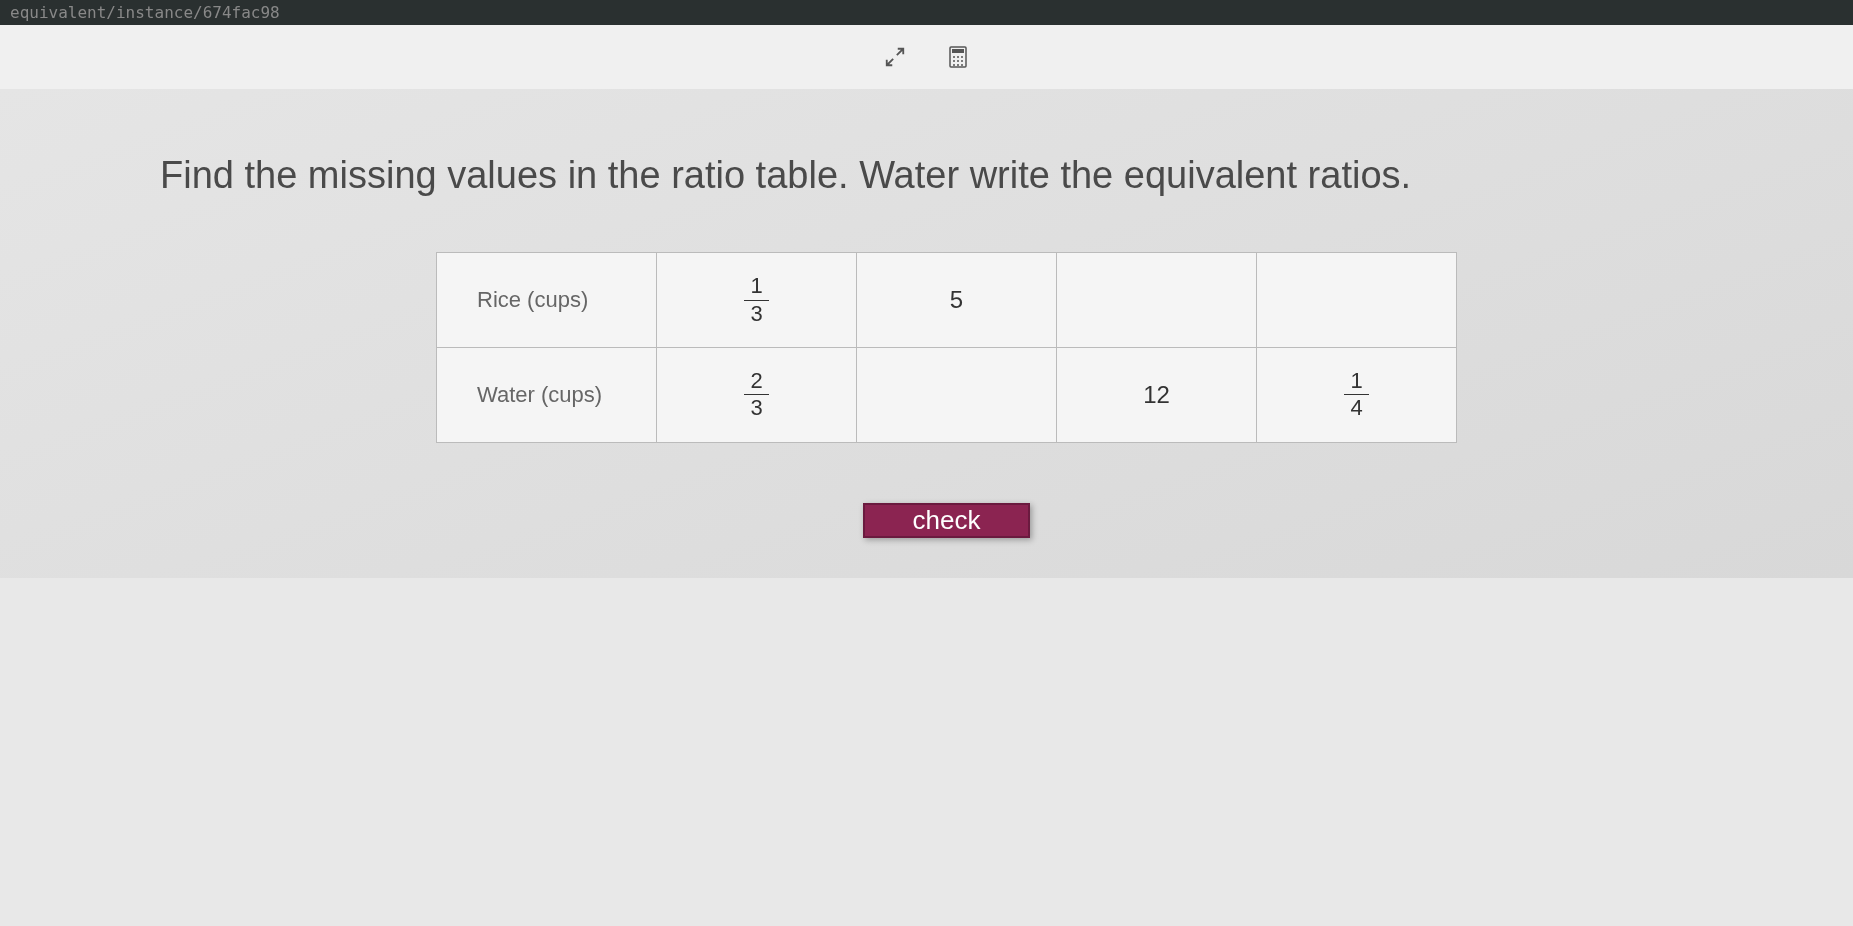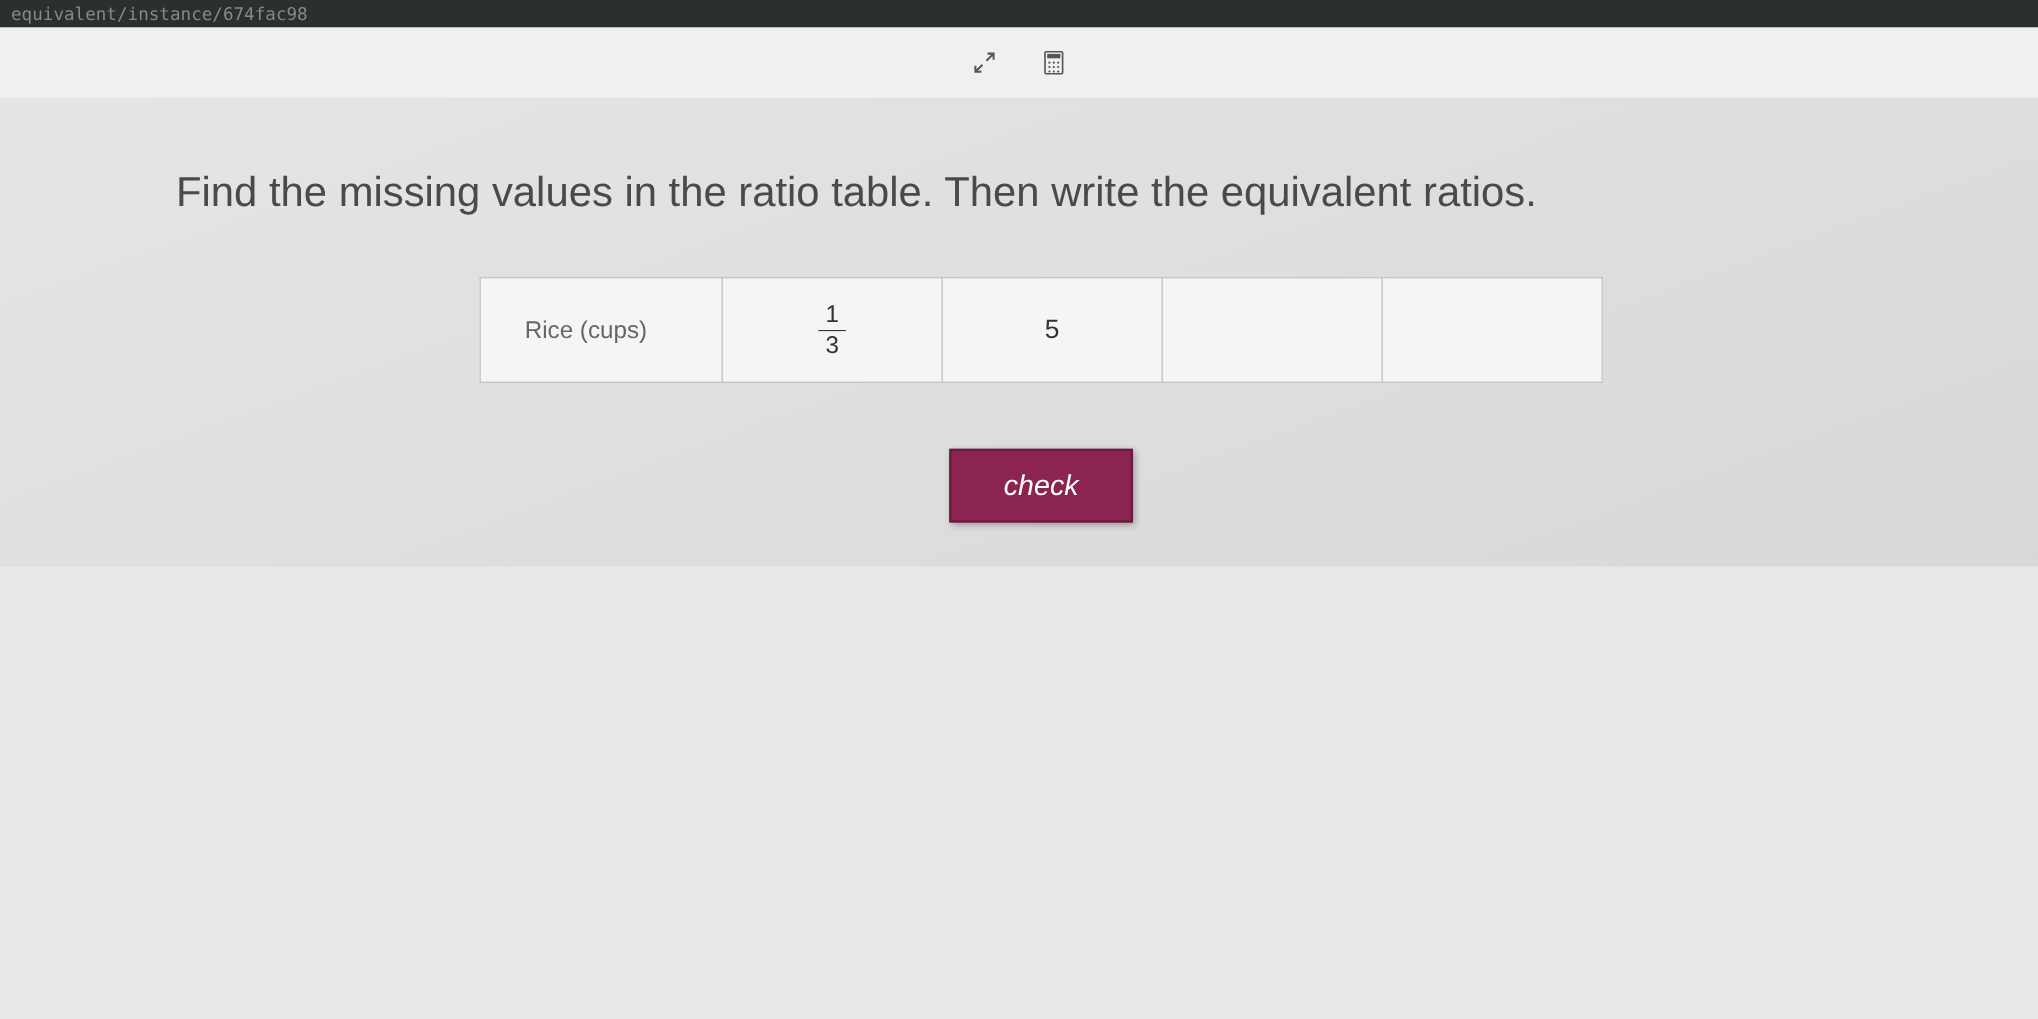--- a/index.html
+++ b/index.html
@@ -90,25 +90,24 @@
       line-height: 1.2;
     }
     .button-wrapper {
       display: flex;
       justify-content: center;
     }
     .check-button {
       background: #8b2451;
       color: #fff;
       font-size: 26px;
-      padding: 16px 48px;
+      padding: 0 48px;
       border: 2px solid #6b1a3f;
       cursor: pointer;
       box-shadow: 2px 2px 6px rgba(0,0,0,0.3);
-      font-style: italic;
     }
   </style>
 </head>
 <body>
 
 <div class="url-bar">
   <span>equivalent/instance/674fac98</span>
 </div>
 
 <div class="toolbar">
@@ -128,37 +127,54 @@
         <circle cx="12" cy="16" r="1"></circle>
         <circle cx="16" cy="16" r="1"></circle>
       <circle cx="8" cy="20" r="1"></circle>
         <circle cx="12" cy="20" r="1"></circle>
         <circle cx="16" cy="20" r="1"></circle>
     </svg>
   </span>
 </div>
 
 <div class="content">
-  <div class="instruction">Find the missing values in the ratio table. Then write the equivalent ratios.</div>
+  <div class="instruction">Find the missing values in the ratio table. Water write the equivalent ratios.</div>
 
   <div class="table-wrapper">
     <table>
       <tbody>
           <tr>
         <td class="label">Rice (cups)</td>
         <td>
           <span class="fraction">
             <span class="num">1</span>
             <span class="den">3</span>
           </span>
         </td>
         <td>5</td>
         <td></td>
         <td></td>
       </tr>
+      <tr>
+        <td class="label">Water (cups)</td>
+        <td>
+          <span class="fraction">
+            <span class="num">2</span>
+            <span class="den">3</span>
+          </span>
+        </td>
+        <td></td>
+        <td>12</td>
+        <td>
+          <span class="fraction">
+            <span class="num">1</span>
+            <span class="den">4</span>
+          </span>
+        </td>
+      </tr>
     </tbody>
       </table>
   </div>
 
   <div class="button-wrapper">
     <button class="check-button">check</button>
   </div>
 </div>
 
 </body></html>

